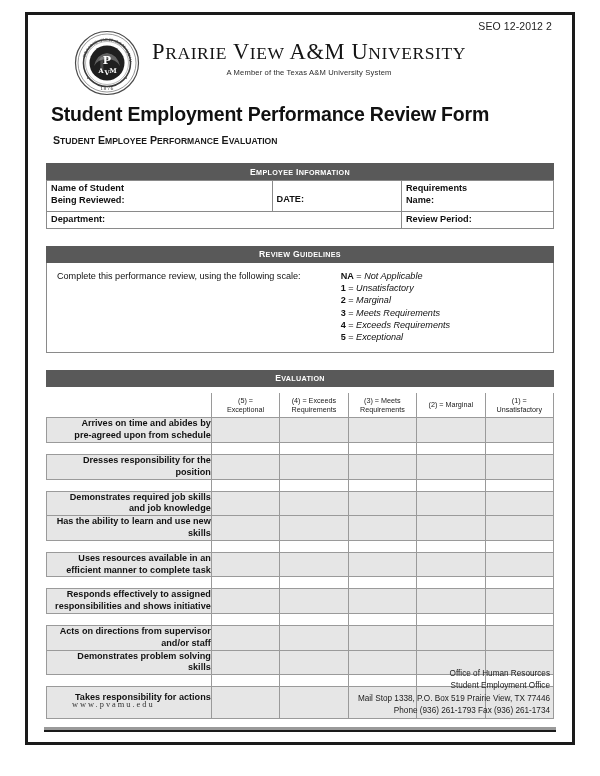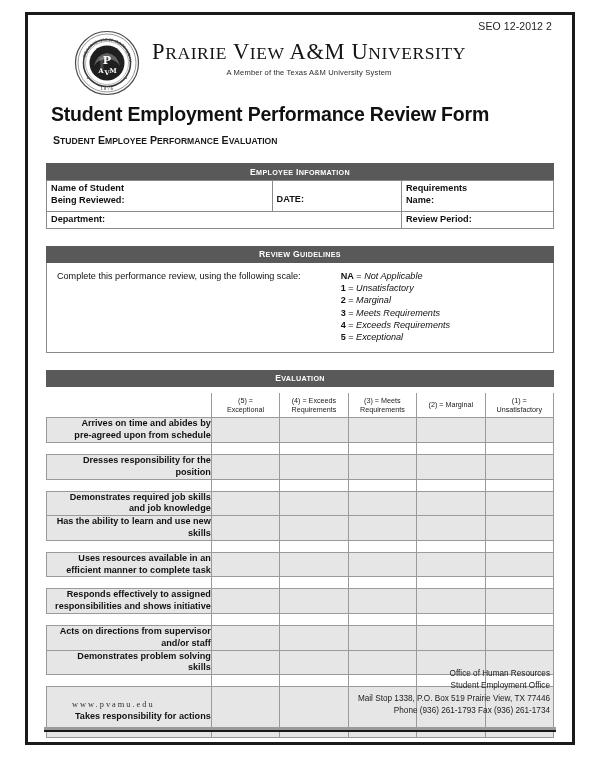--- a/index.html
+++ b/index.html
@@ -495,21 +495,21 @@
           <tr class="spacer">
             <td class="crit empty"></td>
             <td></td>
             <td></td>
             <td></td>
             <td></td>
             <td></td>
           </tr>
 
           <tr>
-            <td class="crit" style="padding-top:24px;height:26px">
+            <td class="crit" style="padding-top:5px;height:26px">
               <div>Takes responsibility for actions</div>
               <div></div>
             </td>
             <td class="mark"></td>
             <td class="mark"></td>
             <td class="mark"></td>
             <td class="mark"></td>
             <td class="mark"></td>
           </tr>
 

